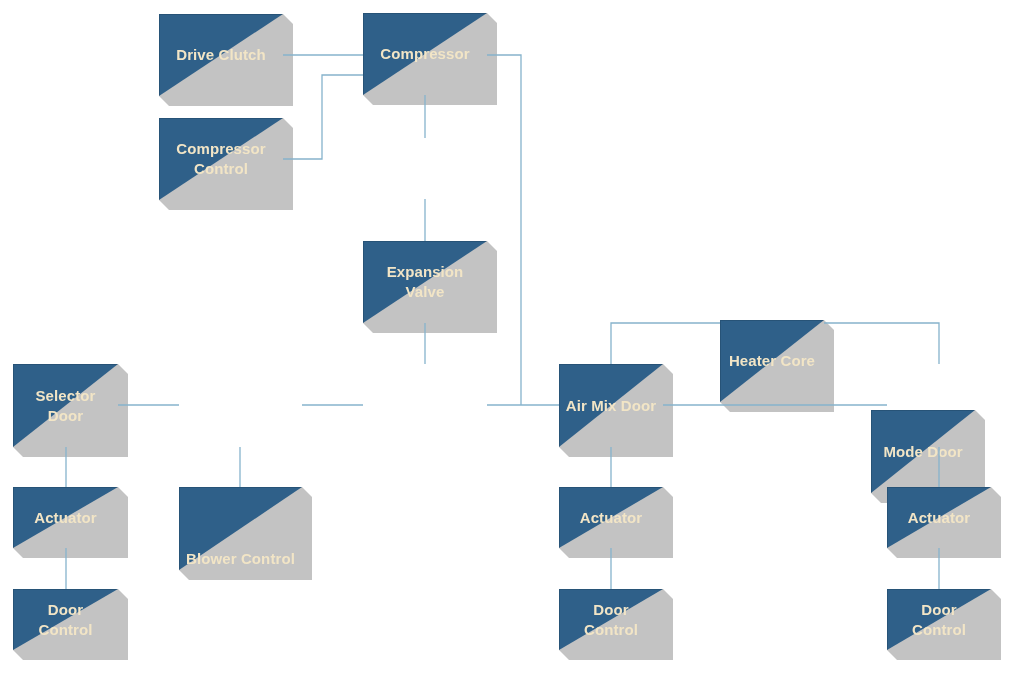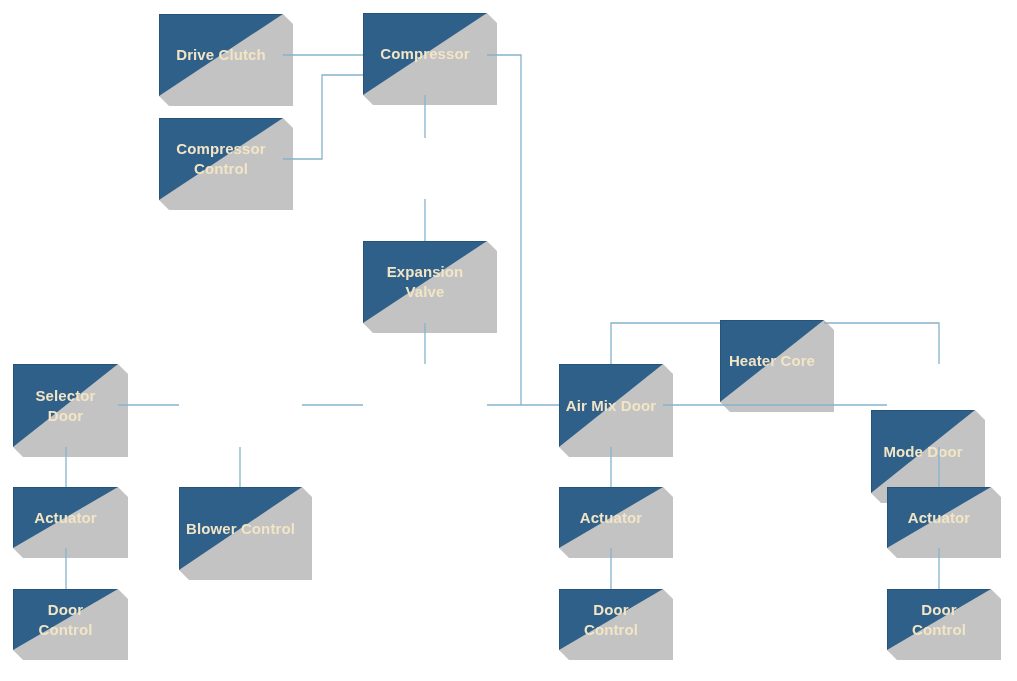--- a/index.html
+++ b/index.html
@@ -89,21 +89,21 @@
     <div class="node" style="left: 159px; top: 118px; width: 124px; height: 82px;"><span>Compressor
 Control</span></div>
     <div class="node" style="left: 363px; top: 241px; width: 124px; height: 82px;"><span>Expansion
 Valve</span></div>
     <div class="node" style="left: 13px; top: 364px; width: 105px; height: 83px;"><span>Selector
 Door</span></div>
     <div class="node" style="left: 559px; top: 364px; width: 104px; height: 83px; align-items: center;"><span>Air Mix Door</span></div>
     <div class="node" style="left: 720px; top: 282px; width: 104px; height: 82px; margin-top: 38px;"><span>Heater Core</span></div>
     <div class="node" style="left: 871px; top: 364px; width: 104px; height: 83px; margin-top: 46px;"><span>Mode Door</span></div>
     <div class="node" style="left: 13px; top: 487px; width: 105px; height: 61px;"><span>Actuator</span></div>
-    <div class="node" style="left: 179px; top: 487px; width: 123px; height: 83px;"><span>Blower Control</span></div>
+    <div class="node" style="left: 179px; top: 487px; width: 123px; height: 83px; align-items: flex-end;"><span>Blower Control</span></div>
     <div class="node" style="left: 13px; top: 589px; width: 105px; height: 61px;"><span>Door
 Control</span></div>
     <div class="node" style="left: 559px; top: 487px; width: 104px; height: 61px;"><span>Actuator</span></div>
     <div class="node" style="left: 559px; top: 589px; width: 104px; height: 61px;"><span>Door
 Control</span></div>
     <div class="node" style="left: 887px; top: 487px; width: 104px; height: 61px;"><span>Actuator</span></div>
     <div class="node" style="left: 887px; top: 589px; width: 104px; height: 61px;"><span>Door
 Control</span></div>
   </div>
 

